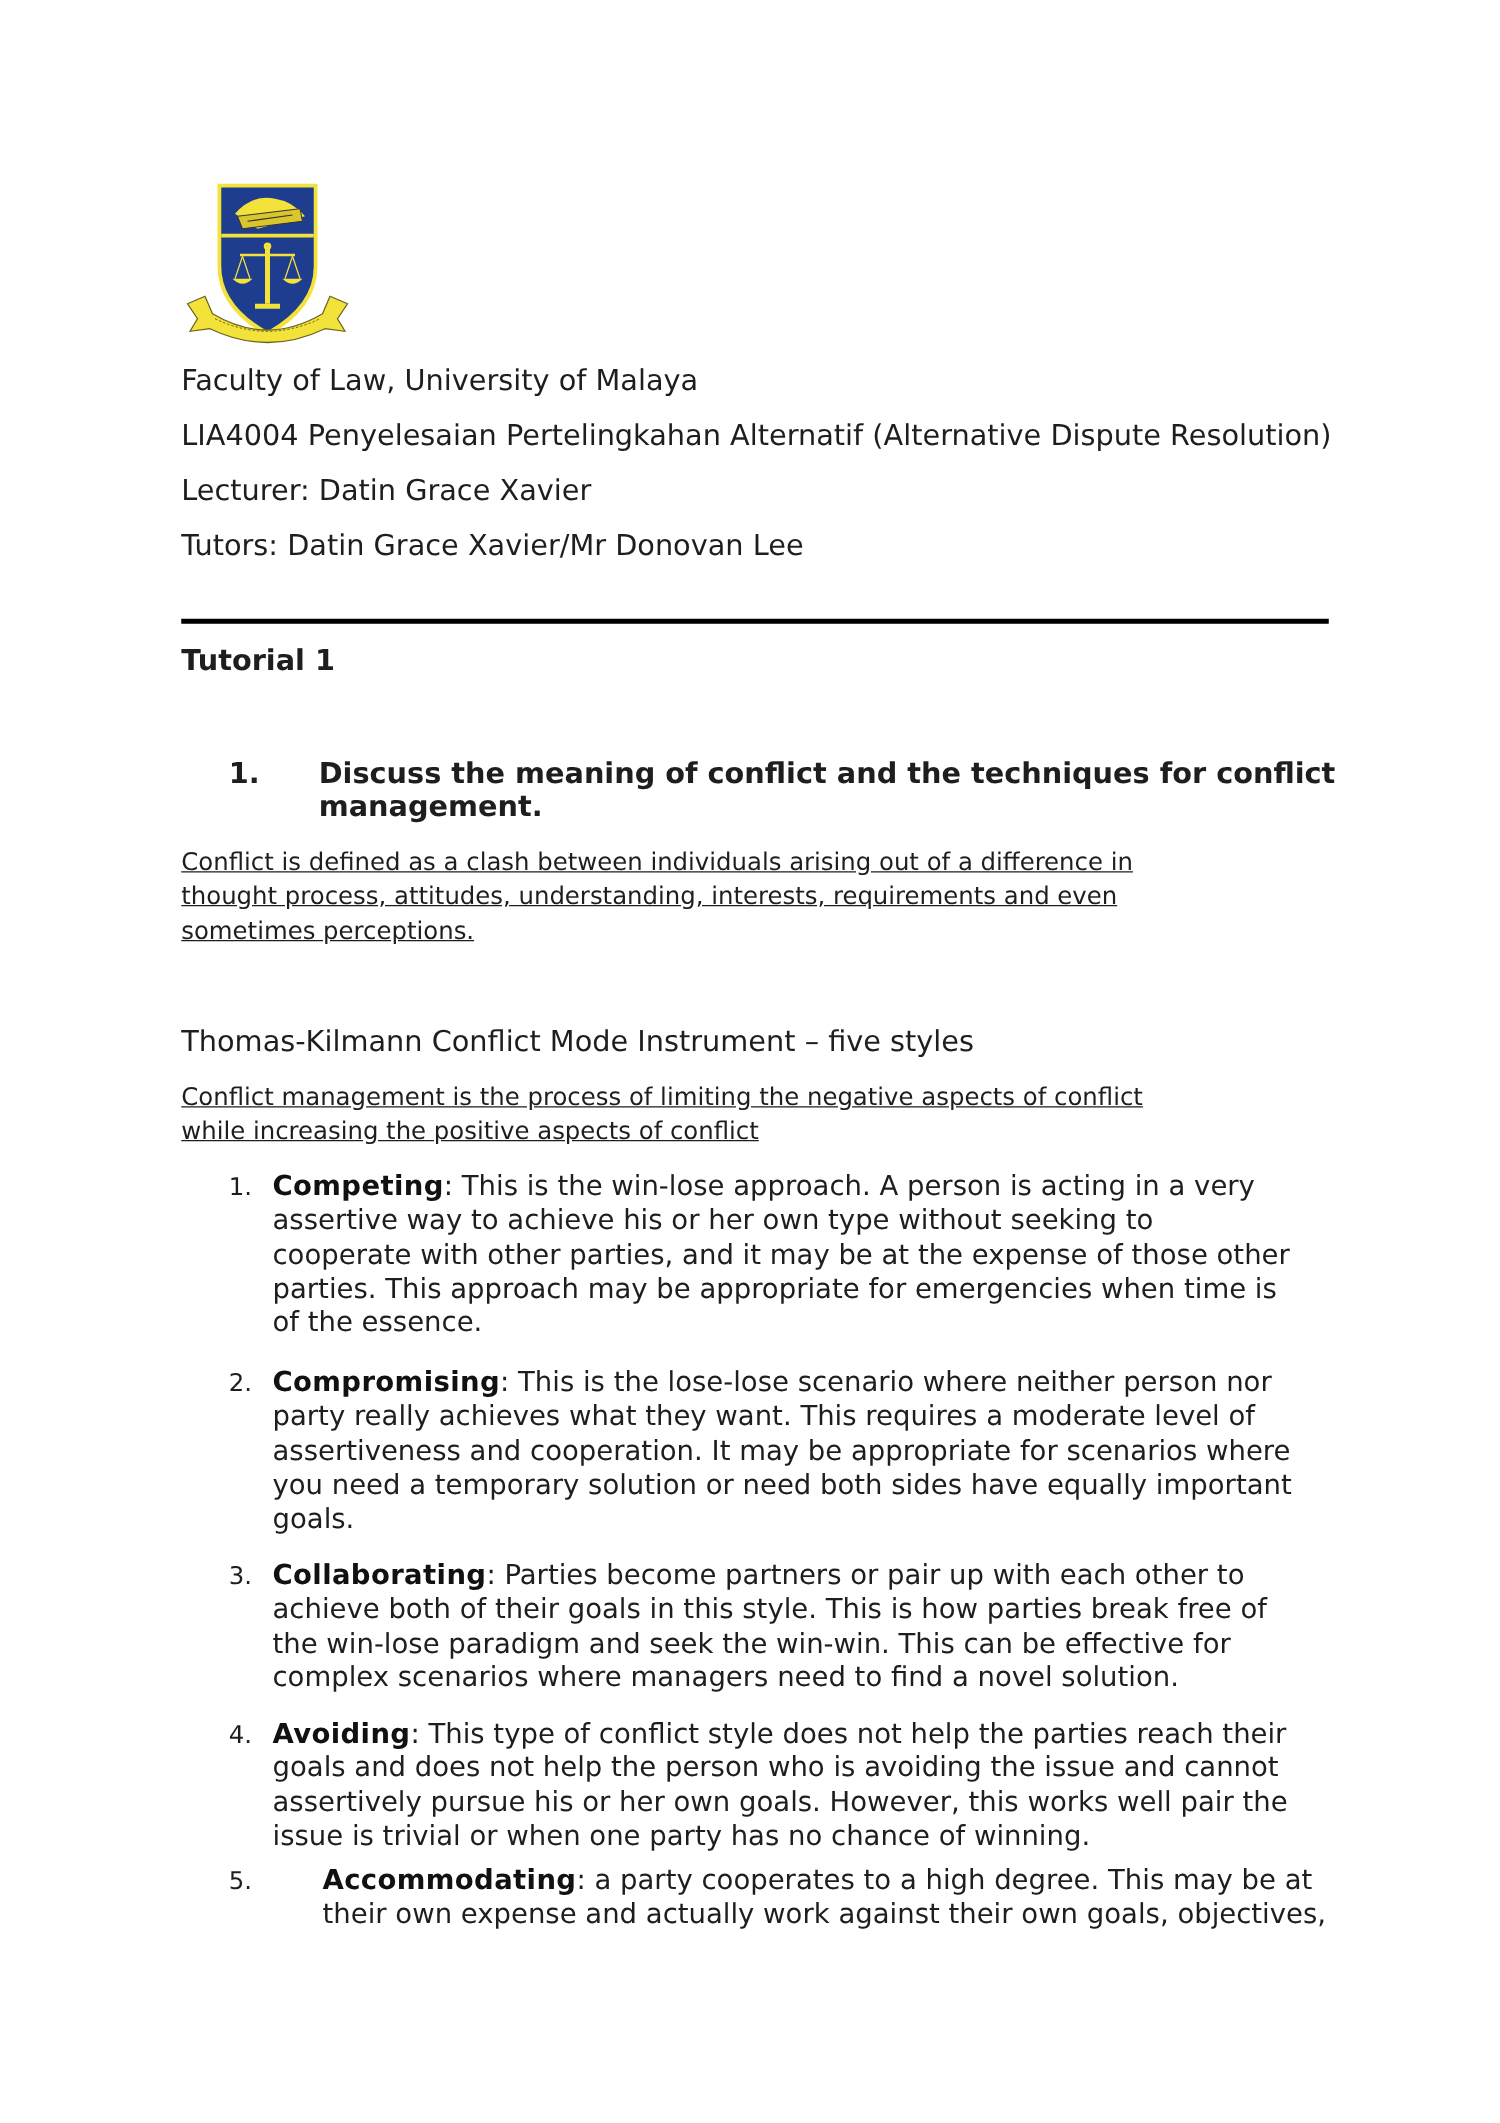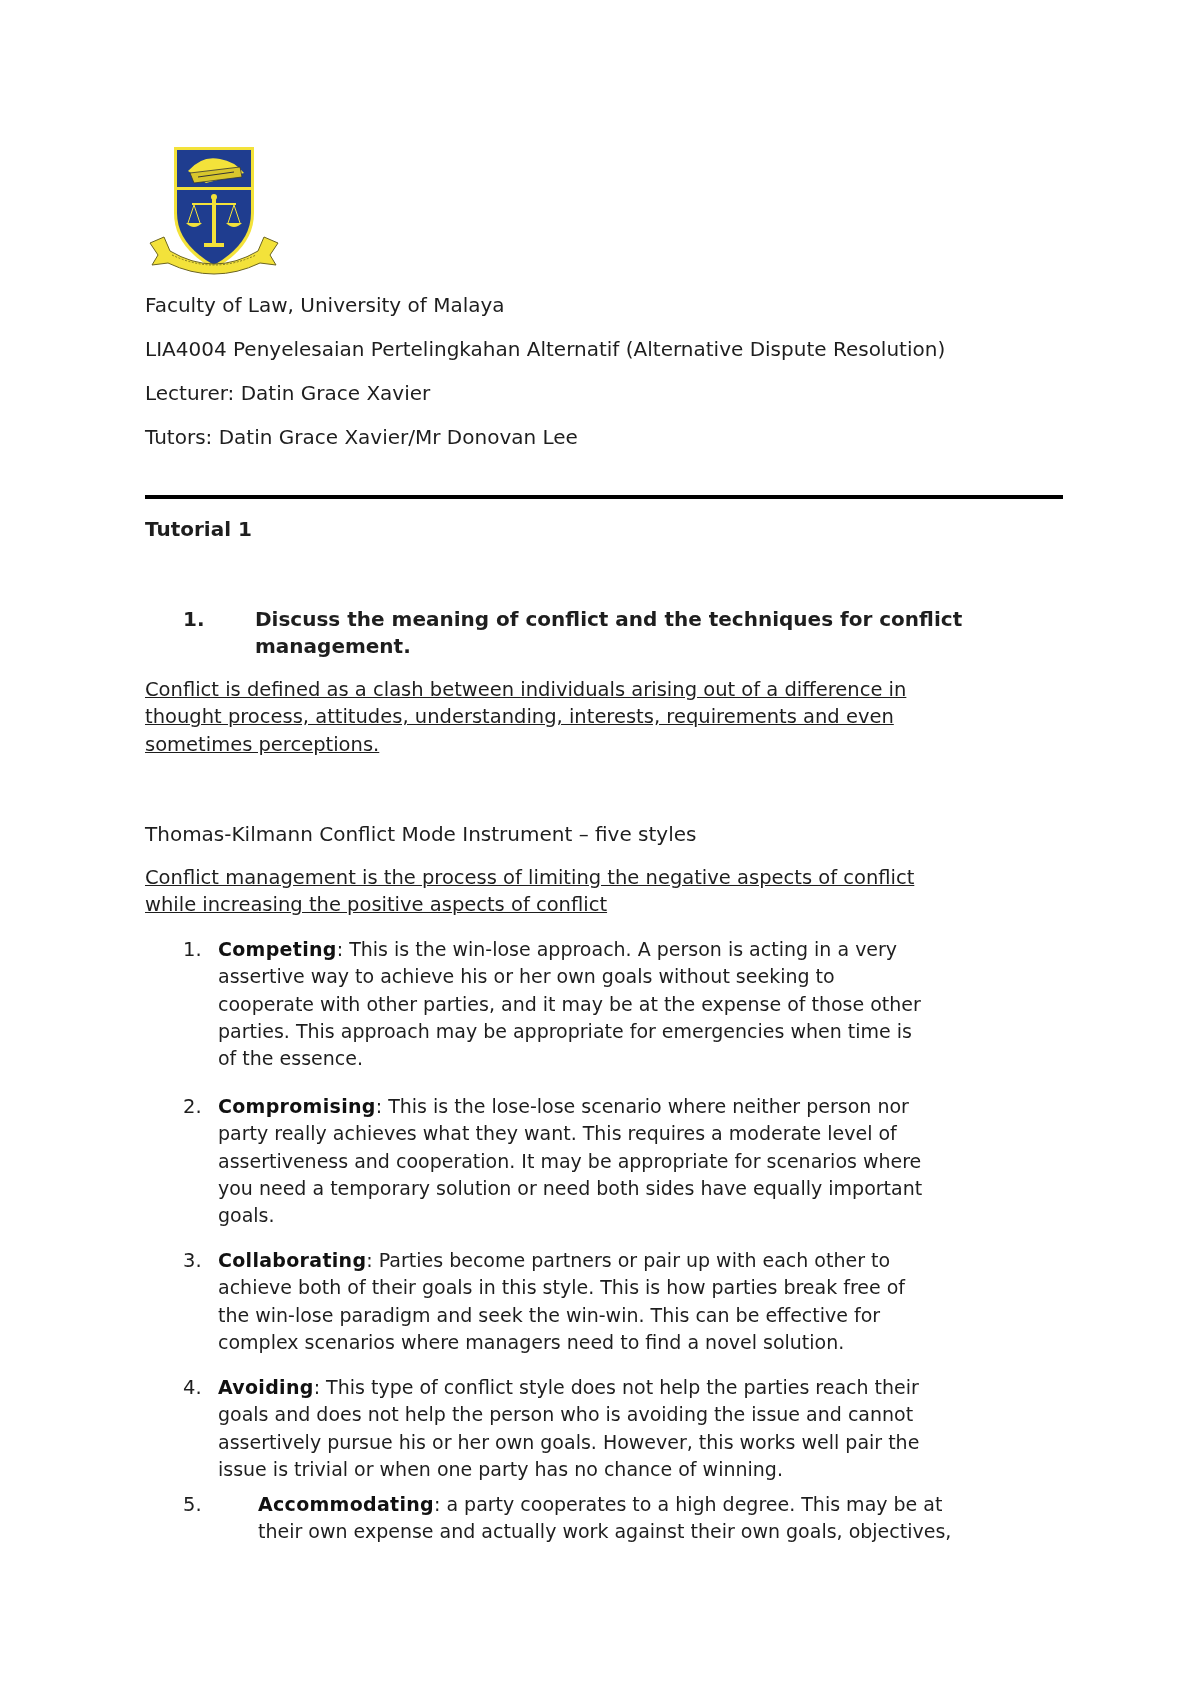--- a/index.html
+++ b/index.html
@@ -2,28 +2,28 @@
 <html><head>
 <meta charset="utf-8">
 <style>
   html, body { margin: 0; padding: 0; background: #ffffff; }
   body {
     width: 1200px; height: 1698px; position: relative; overflow: hidden;
     font-family: "DejaVu Sans", sans-serif; color: #1e1e1e;
   }
   .abs { position: absolute; }
   .logo { left: 146px; top: 143px; width: 134px; height: 134px; }
-  .line { left: 145px; font-size: 20px; line-height: 27px; white-space: nowrap; }
+  .line { left: 145px; font-size: 23px; line-height: 27px; white-space: nowrap; }
   .rule { left: 145px; top: 495px; width: 918px; height: 4px; background: #000; }
   .bold { font-weight: bold; }
   .q-num { left: 183px; }
   .q-text { left: 255px; }
   .para { left: 145px; width: 920px; font-size: 19.5px; line-height: 27.3px; text-decoration: underline; }
   .item-num { left: 183px; width: 30px; font-size: 19.5px; line-height: 27.3px; }
-  .item-body { left: 218px; width: 850px; font-size: 19px; line-height: 27.3px; }
+  .item-body { left: 218px; width: 850px; font-size: 22px; line-height: 27.3px; }
   .item-body b { font-weight: bold; color: #111; letter-spacing: 0.3px; }
 </style>
 </head>
 <body>
 
 <div class="abs logo">
   <svg width="134" height="134" viewBox="0 0 134 134">
 
     <path d="M28 4 H108 V70 Q108 104 68 126 Q28 104 28 70 Z" fill="#f3e23a"></path>
     <path d="M31 7 H105 V70 Q105 101 68 122 Q31 101 31 70 Z" fill="#1f3d8f"></path>
@@ -72,21 +72,21 @@
 <div class="abs line" style="top:821px;">Thomas-Kilmann Conflict Mode Instrument – five styles</div>
 
 <div class="abs para" style="top:864px;">
   <div>Conflict management is the process of limiting the negative aspects of conflict</div>
   <div>while increasing the positive aspects of conflict</div>
 </div>
 
 <div class="abs item-num" style="top:936px;">1.</div>
 <div class="abs item-body" style="top:936px;">
   <div><b>Competing</b><span>: This is the win-lose approach. A person is acting in a very</span></div>
-  <div>assertive way to achieve his or her own goals without seeking to</div>
+  <div>assertive way to achieve his or her own type without seeking to</div>
   <div>cooperate with other parties, and it may be at the expense of those other</div>
   <div>parties. This approach may be appropriate for emergencies when time is</div>
   <div>of the essence.</div>
 </div>
 
 <div class="abs item-num" style="top:1093px;">2.</div>
 <div class="abs item-body" style="top:1093px;">
   <div><b>Compromising</b><span>: This is the lose-lose scenario where neither person nor</span></div>
   <div>party really achieves what they want. This requires a moderate level of</div>
   <div>assertiveness and cooperation. It may be appropriate for scenarios where</div>

